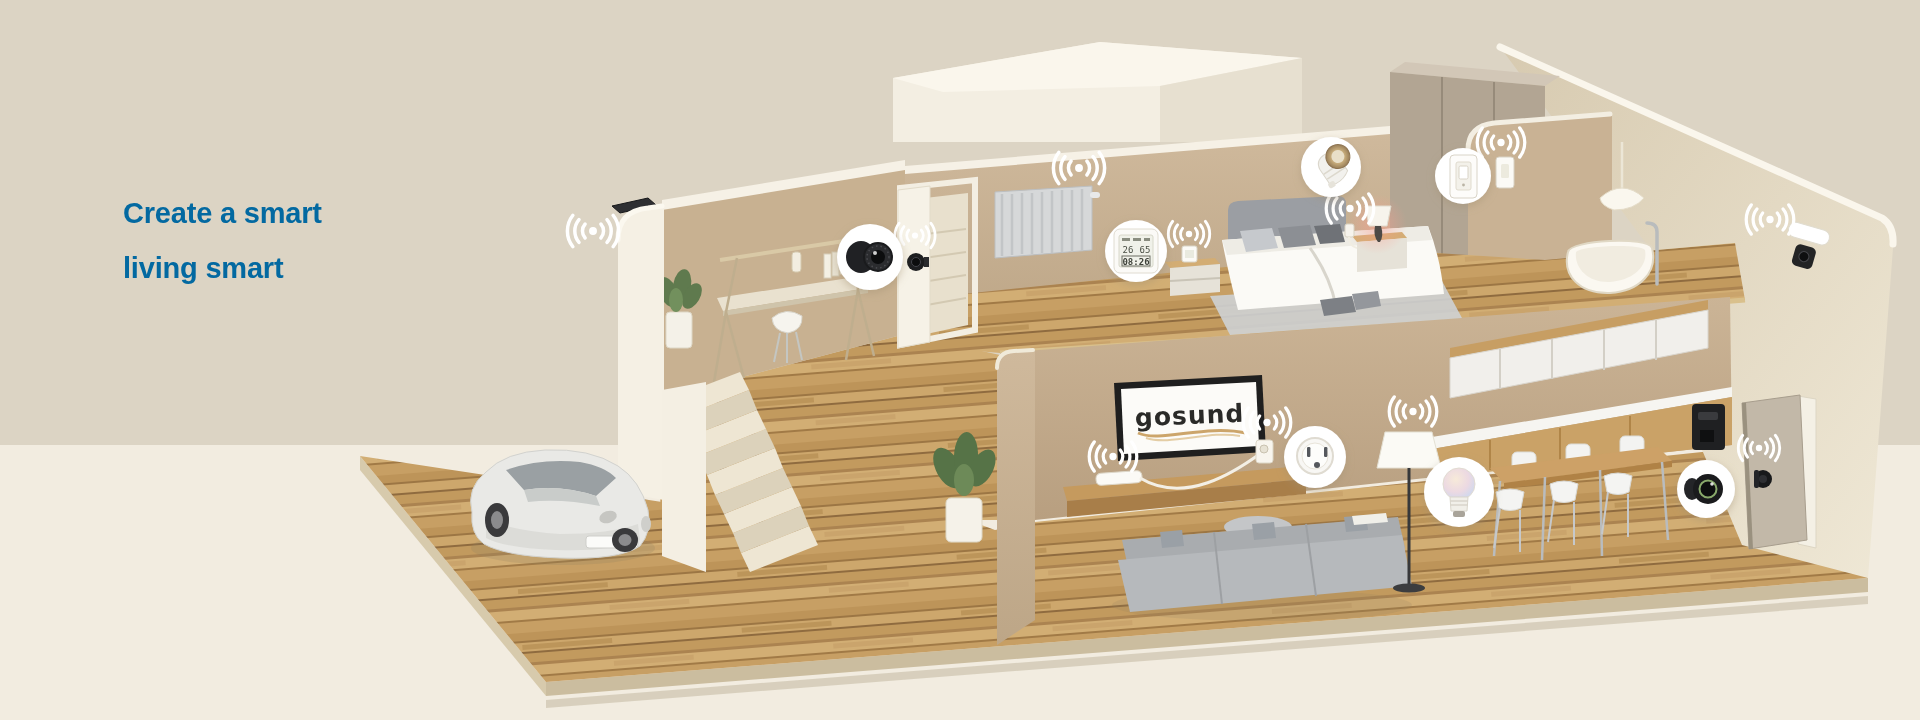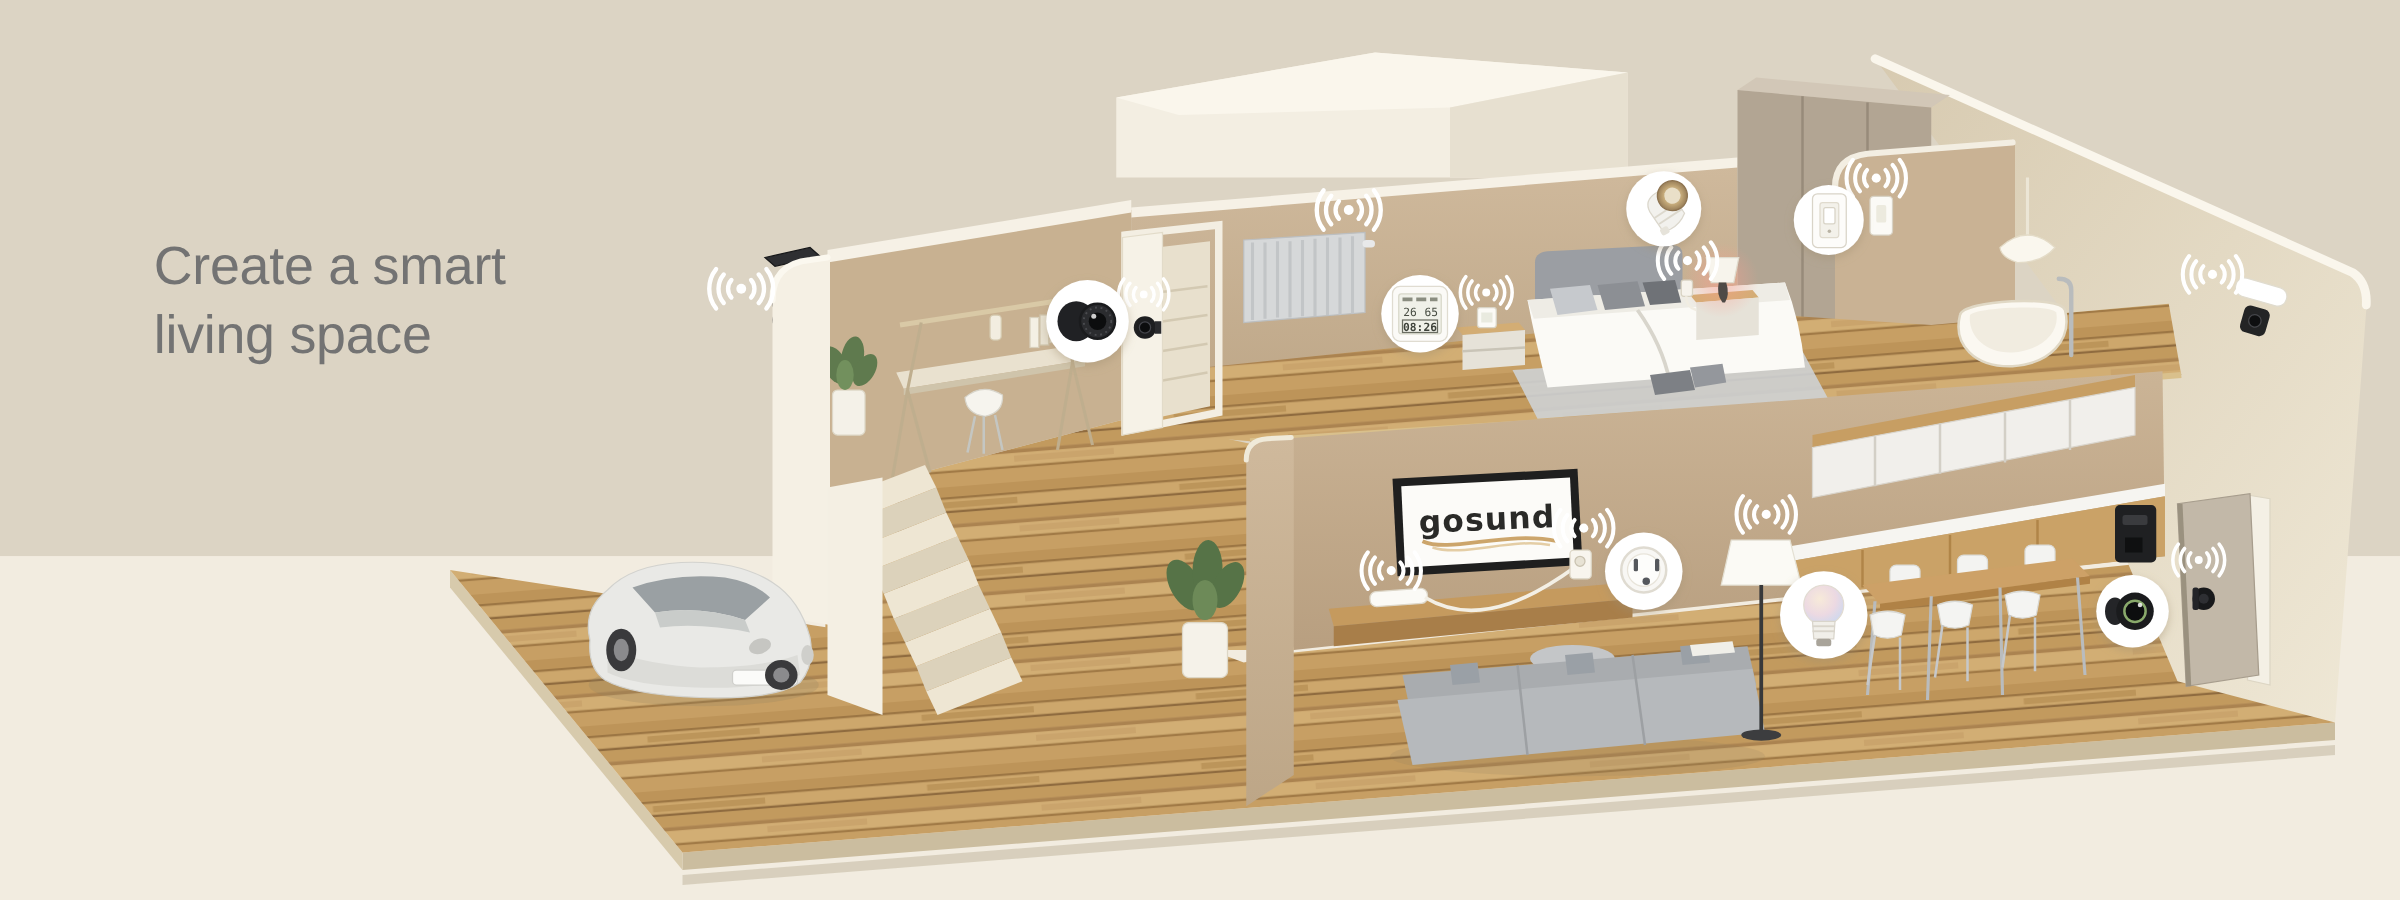--- a/index.html
+++ b/index.html
@@ -1,21 +1,21 @@
 <!DOCTYPE html>
 <html><head>
 <meta charset="utf-8">
 <style>
   html,body{margin:0;padding:0;background:#f2ece0;}
   .stage{position:relative;width:1920px;height:720px;overflow:hidden;
          font-family:"Liberation Sans",sans-serif;}
   .scene{position:absolute;inset:0;display:block;}
   .headline{position:absolute;left:123px;top:186px;
-            font-size:43px;line-height:55px;font-weight:normal;
-            color:#737373;letter-spacing:-0.2px;white-space:nowrap;}
+            font-size:29px;line-height:55px;font-weight:bold;
+            color:#0369a1;letter-spacing:-0.2px;white-space:nowrap;}
   .headline span{display:block;}
   .lcd{font-family:"DejaVu Sans Mono",monospace;}
   .logo{font-family:"DejaVu Sans",sans-serif;font-weight:bold;letter-spacing:1px;}
 </style>
 </head>
 <body>
 
 <div class="stage">
 
   <svg class="scene" viewBox="0 0 1920 720">
@@ -507,16 +507,16 @@
         <ellipse cx="1692" cy="489" rx="8" ry="11" fill="#242528"></ellipse>
         <circle cx="1708" cy="489" r="15" fill="#1a1b1d"></circle>
         <circle cx="1708" cy="489" r="8.5" fill="#0d0e0f" stroke="#89a96b" stroke-width="2"></circle>
         <circle cx="1712" cy="484" r="1.8" fill="#ffffff" opacity="0.85"></circle>
       </g>
     </g>
   </svg>
 
   <div class="headline">
     <span>Create a smart</span>
-    <span>living space</span>
+    <span>living smart</span>
   </div>
 
 </div>
 
 </body></html>

